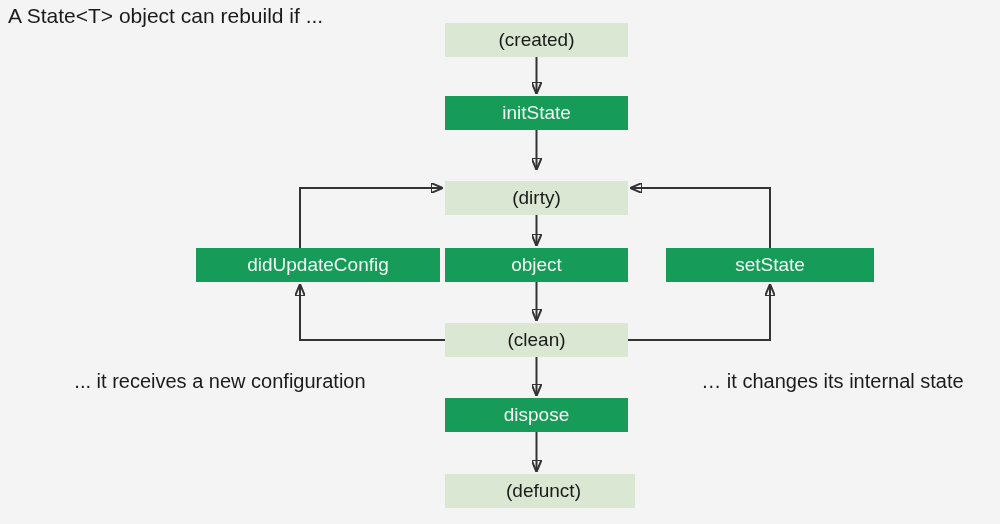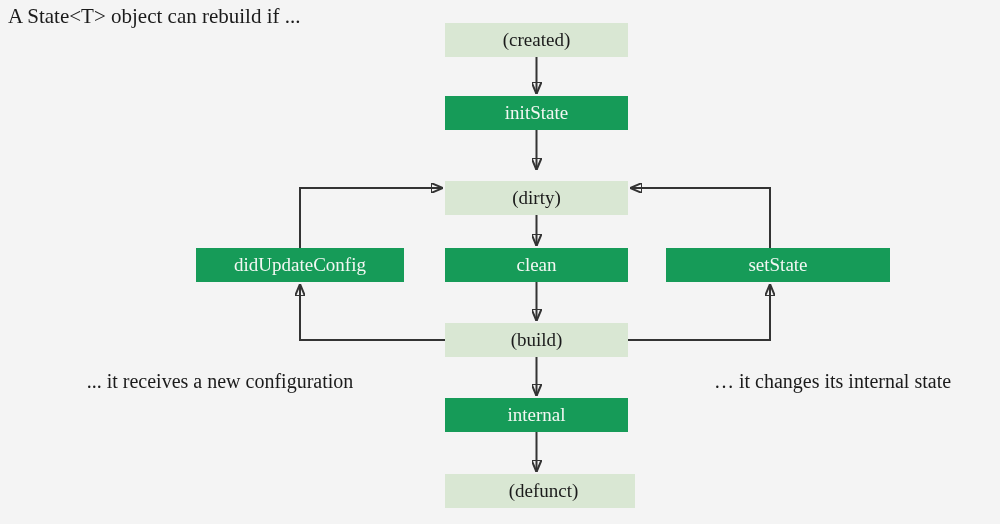--- a/index.html
+++ b/index.html
@@ -6,21 +6,20 @@
   body {
     font-family: "Liberation Sans", sans-serif;
     background: #f4f4f4;
   }
   #canvas {
     position: relative;
     width: 1000px;
     height: 524px;
     background: var(--bg, #f4f4f4);
     overflow: hidden;
-    font-family: Liberation Serif, serif;
   }
   .title {
     position: absolute;
     left: 8px;
     top: 4px;
     font-size: 21px;
     color: #1b1b1b;
     white-space: nowrap;
   }
   .caption {
@@ -47,22 +46,22 @@
 
   
   .col-mid { left: 445px; width: 183px; }
   .n-created   { top: 23px; }
   .n-initstate { top: 96px; }
   .n-dirty     { top: 172px; margin-top: 9px; }
   .n-build     { top: 248px; }
   .n-clean     { top: 323px; }
   .n-dispose   { top: 398px; }
   .n-defunct   { top: 474px; padding-left: 7px; }
-  .n-didupdateconfig { left: 196px; width: 208px; top: 248px; }
-  .n-setstate        { left: 666px; width: 224px; top: 248px; }
+  .n-didupdateconfig { left: 196px; width: 244px; top: 248px; }
+  .n-setstate        { left: 666px; width: 208px; top: 248px; }
 
   #edges {
     position: absolute;
     left: 0; top: 0;
     width: 1000px;
     height: 524px;
     pointer-events: none;
   }
   #edges path {
     fill: none;
@@ -92,22 +91,22 @@
     <path d="M300 248 V188 H443" marker-end="url(#ah)"></path>
     <path d="M445 340 H300 V284" marker-end="url(#ah)"></path>
     <path d="M770 248 V188 H630" marker-end="url(#ah)"></path>
     <path d="M628 340 H770 V284" marker-end="url(#ah)"></path>
   </svg>
 
   <div class="node state  col-mid n-created">(created)</div>
   <div class="node method col-mid n-initstate">initState</div>
   <div class="node state  col-mid n-dirty">(dirty)</div>
   <div class="node method n-didupdateconfig">didUpdateConfig</div>
-  <div class="node method col-mid n-build">clean</div>
+  <div class="node method col-mid n-build">object</div>
   <div class="node method n-setstate">setState</div>
-  <div class="node state  col-mid n-clean">(build)</div>
-  <div class="node method col-mid n-dispose">internal</div>
+  <div class="node state  col-mid n-clean">(clean)</div>
+  <div class="node method col-mid n-dispose">dispose</div>
   <div class="node state  col-mid n-defunct">(defunct)</div>
 
   <div class="caption left">... it receives a new configuration</div>
   <div class="caption right">… it changes its internal state</div>
 
 </div>
 
 </body></html>

